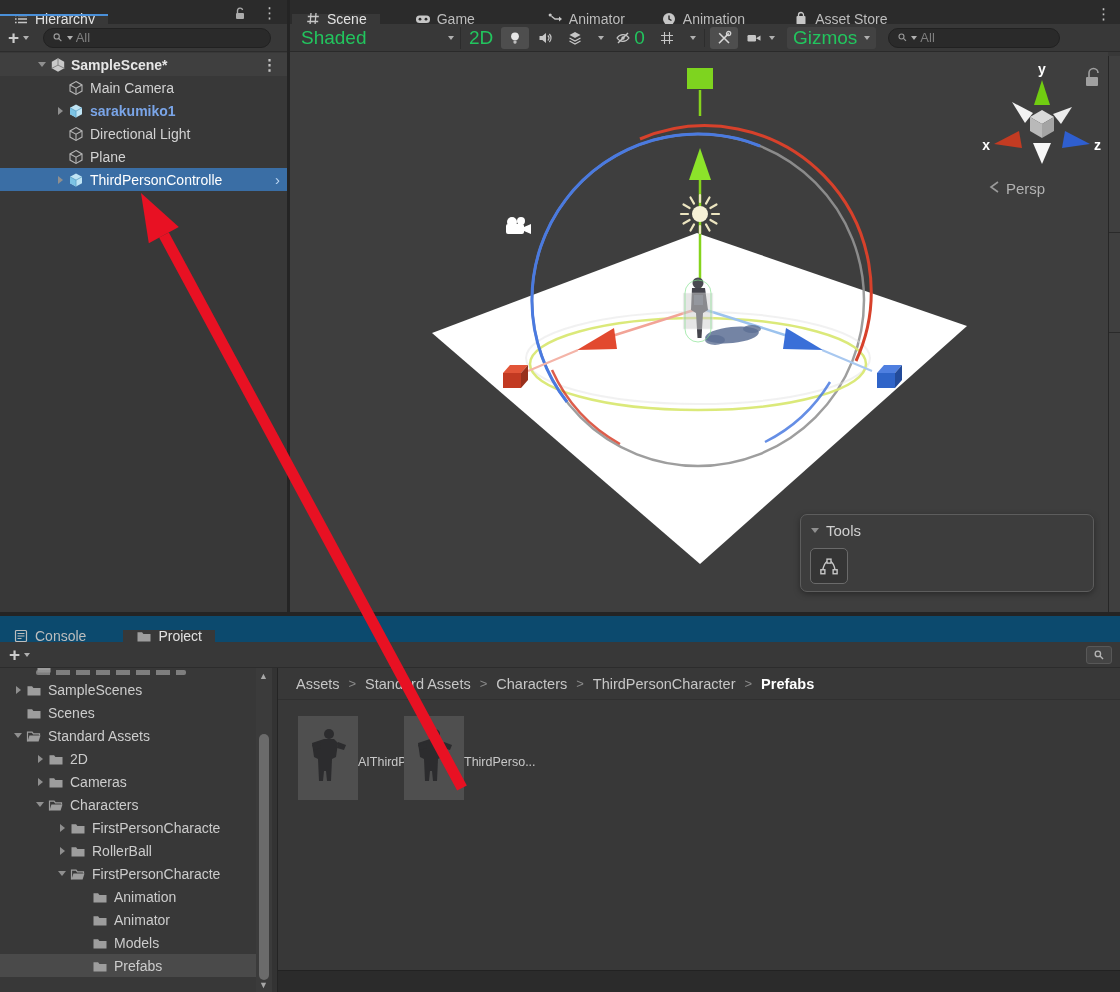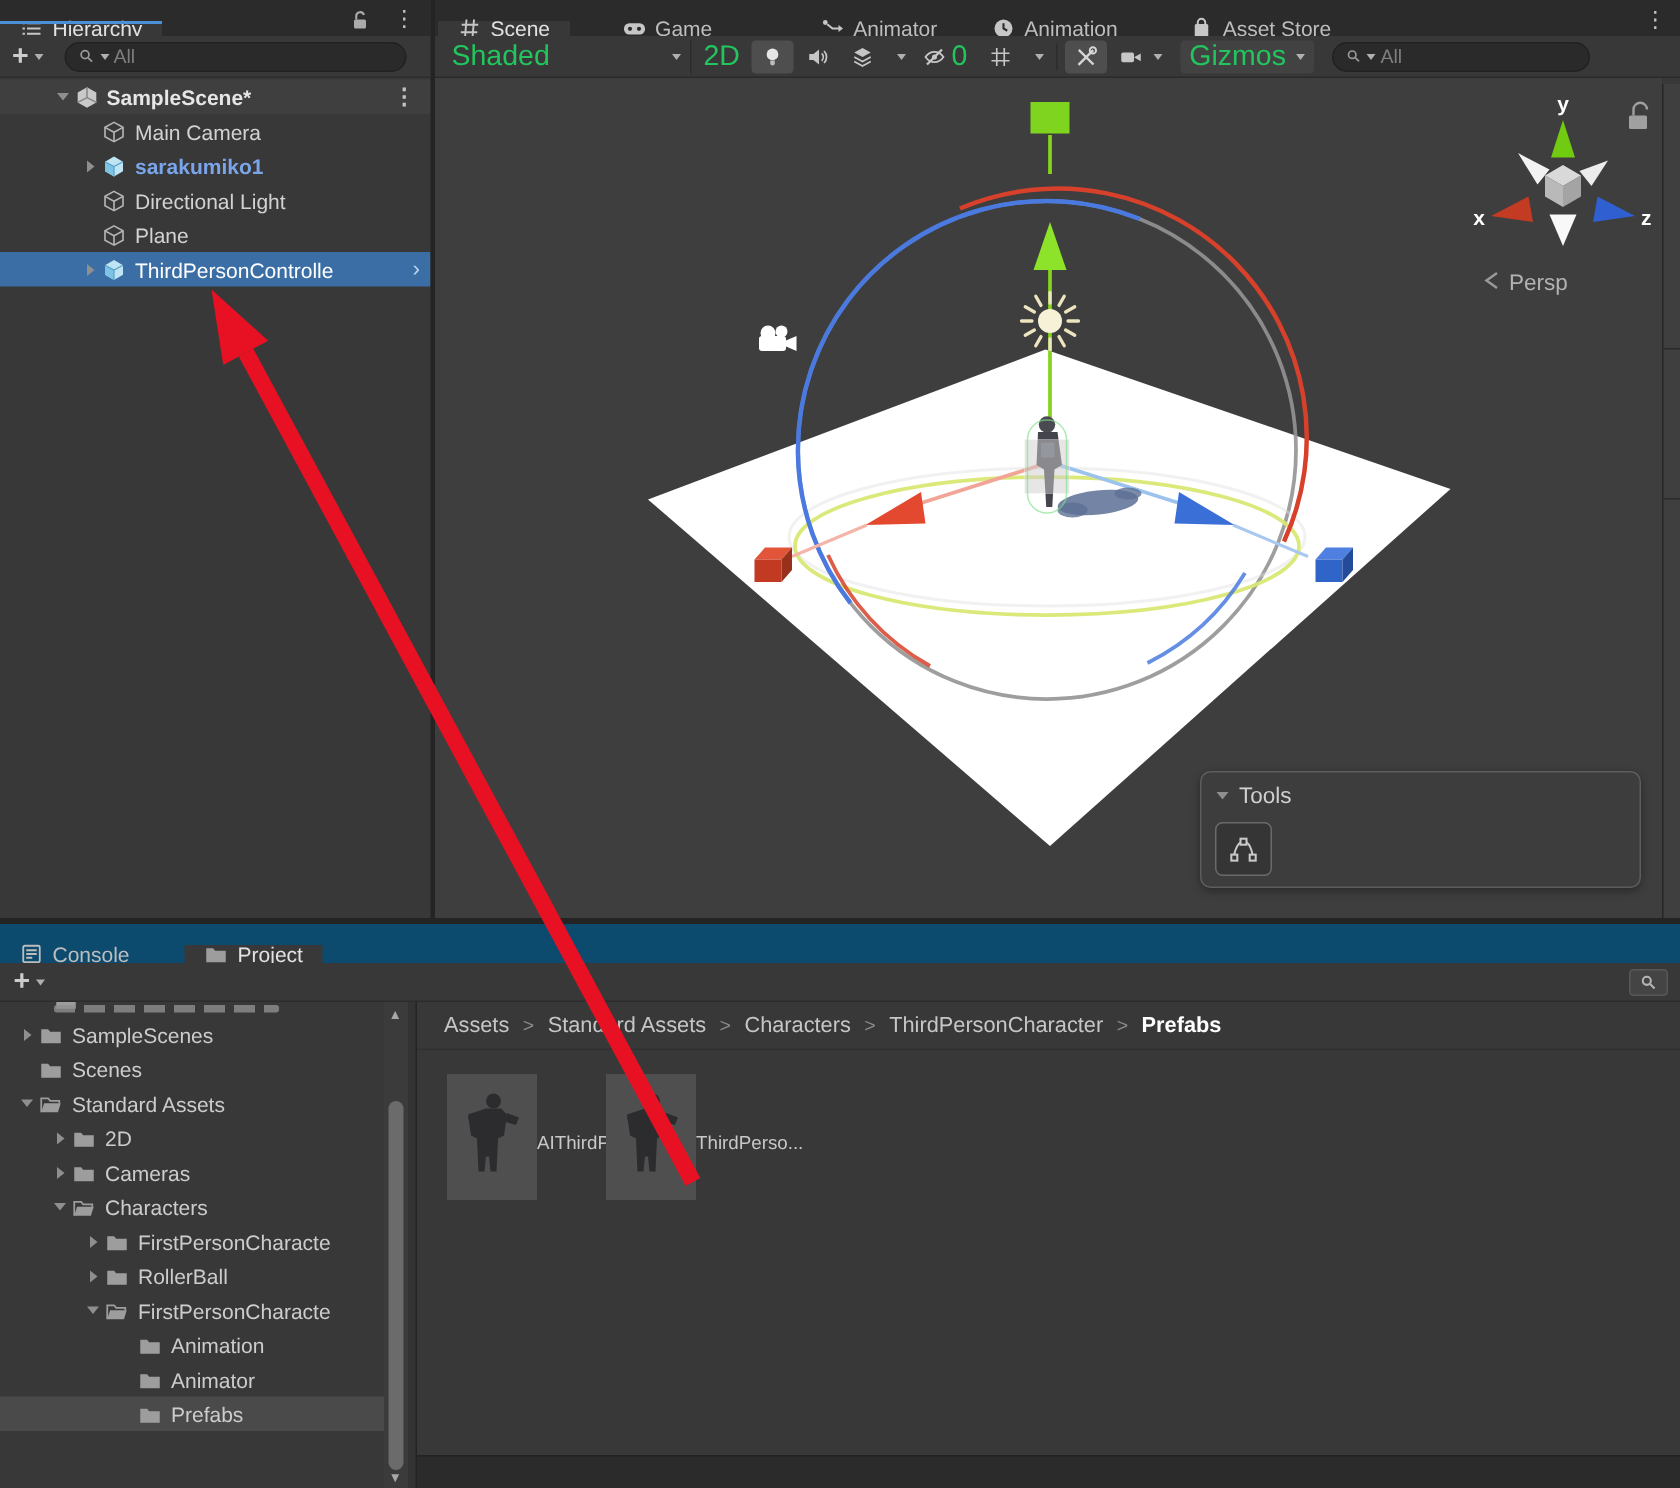--- a/index.html
+++ b/index.html
@@ -588,20 +588,29 @@
     </div>
         <div class="trow">
       <span class="slot" style="margin-left:76px"></span>
       <span class="slot">
             <svg class="ic" width="16" height="16" viewBox="0 0 16 16">
               <path d="M1.5 4.2h4.6l1.3 1.7h7.1v7.6H1.5Z" fill="#9d9d9d"></path>
             </svg>
           </span>
       <span style="margin-left:6px">Animator</span>
     </div>
+        <div class="trow">
+      <span class="slot" style="margin-left:76px"></span>
+      <span class="slot">
+            <svg class="ic" width="16" height="16" viewBox="0 0 16 16">
+              <path d="M1.5 4.2h4.6l1.3 1.7h7.1v7.6H1.5Z" fill="#9d9d9d"></path>
+            </svg>
+          </span>
+      <span style="margin-left:6px">Models</span>
+    </div>
         <div class="trow selected">
       <span class="slot" style="margin-left:76px"></span>
       <span class="slot">
             <svg class="ic" width="16" height="16" viewBox="0 0 16 16">
               <path d="M1.5 4.2h4.6l1.3 1.7h7.1v7.6H1.5Z" fill="#9d9d9d"></path>
             </svg>
           </span>
       <span style="margin-left:6px">Prefabs</span>
     </div>
       </div>

